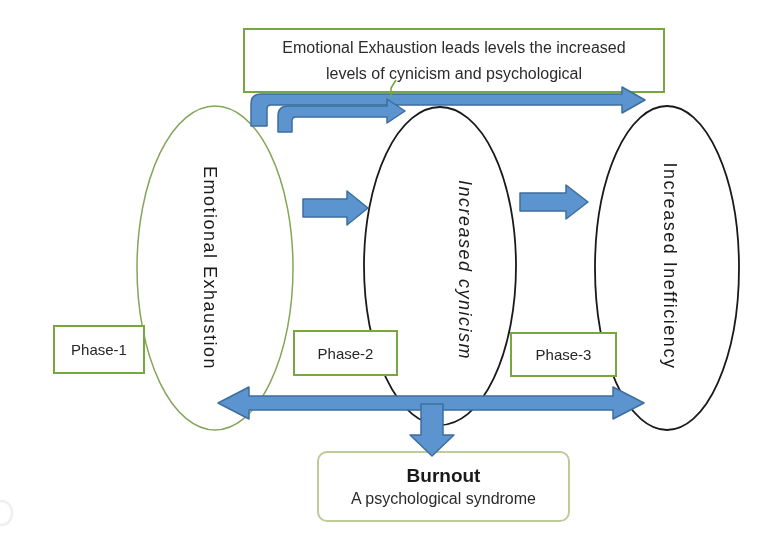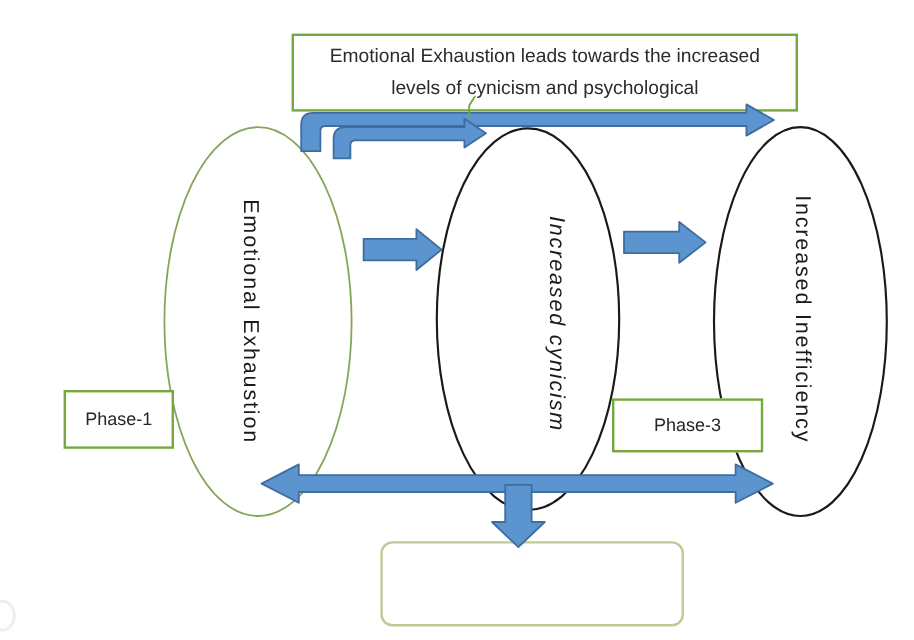--- a/index.html
+++ b/index.html
@@ -10,21 +10,21 @@
   .layer{position:absolute;left:0;top:0;width:762px;height:533px;pointer-events:none;}
   .box{
     position:absolute;background:#ffffff;border:2px solid #76A83F;
     display:flex;flex-direction:column;align-items:center;justify-content:center;
     box-sizing:border-box;color:#262626;text-align:center;
   }
   #banner-box{left:243px;top:28px;width:422px;height:65px;font-size:16px;line-height:26px;color:#2b2b2b;}
   .phase-box{font-size:15px;z-index:2;}
   #phase-1-box{left:53px;top:325px;width:92px;height:49px;}
   #phase-2-box{left:293px;top:330px;width:105px;height:46px;}
-  #phase-3-box{left:510px;top:332px;width:126px;height:45px;}
+  #phase-3-box{left:510px;top:332px;width:107px;height:45px;}
   #burnout-box{
     left:317px;top:451px;width:253px;height:71px;border:2px solid #BDCB98;border-radius:10px;
     z-index:2;
   }
   #burnout-title{font-size:19px;font-weight:bold;color:#1a1a1a;line-height:24px;}
   #burnout-subtitle{font-size:16px;color:#2b2b2b;line-height:21px;}
   .v-label{
     position:absolute;white-space:nowrap;color:#1a1a1a;font-size:18px;letter-spacing:1.5px;
     transform:translate(-50%,-50%) rotate(90deg);transform-origin:center center;z-index:2;
   }
@@ -41,36 +41,41 @@
 <div id="canvas">
 
   <svg id="ellipse-layer" class="layer" viewBox="0 0 762 533">
     <ellipse cx="215" cy="268" rx="78" ry="162" fill="none" stroke-width="1.5" stroke="#85A65A"></ellipse>
     <ellipse cx="440" cy="266" rx="76" ry="159" fill="none" stroke-width="1.8" stroke="#1A1A1A"></ellipse>
     <ellipse cx="667" cy="268" rx="72" ry="162" fill="none" stroke-width="1.8" stroke="#1A1A1A"></ellipse>
     <ellipse cx="2" cy="513" rx="10" ry="12" fill="none" stroke-width="2.5" stroke="#EFEFEF"></ellipse>
   </svg>
 
   <div class="box" id="banner-box">
-    <span>Emotional Exhaustion leads towards the increased</span>
+    <span>Emotional Exhaustion leads levels the increased</span>
     <span>levels of cynicism and psychological</span>
   </div>
 
   <div class="v-label" id="label-exhaustion">Emotional Exhaustion</div>
   <div class="v-label" id="label-cynicism">Increased cynicism</div>
   <div class="v-label" id="label-inefficiency">Increased Inefficiency</div>
 
   <div class="box phase-box" id="phase-1-box">
     <span>Phase-1</span>
   </div>
+  <div class="box phase-box" id="phase-2-box">
+    <span>Phase-2</span>
+  </div>
   <div class="box phase-box" id="phase-3-box">
     <span>Phase-3</span>
   </div>
 
   <div class="box" id="burnout-box">
+    <span id="burnout-title">Burnout</span>
+    <span id="burnout-subtitle">A psychological syndrome</span>
   </div>
 
   <svg id="arrow-layer" class="layer" viewBox="0 0 762 533">
 
     <path stroke-width="1.5" stroke-linejoin="round" d="M 251 126 L 251 104 Q 251 94 261 94 L 622 94 L 622 87 L 645 100 L 622 113 L 622 105 L 271 105 Q 267 105 267 109 L 267 126 Z" fill="#5B94CE" stroke="#3E6D9E"></path>
 
     <path stroke-width="1.5" stroke-linejoin="round" d="M 278 132 L 278 116 Q 278 106 288 106 L 387 106 L 387 99 L 405 111 L 387 123 L 387 117 L 296 117 Q 292 117 292 121 L 292 132 Z" fill="#5B94CE" stroke="#3E6D9E"></path>
 
     <path stroke-width="1.5" stroke-linejoin="round" d="M 303 199 L 347 199 L 347 191 L 368 208 L 347 225 L 347 217 L 303 217 Z" fill="#5B94CE" stroke="#3E6D9E"></path>
 

